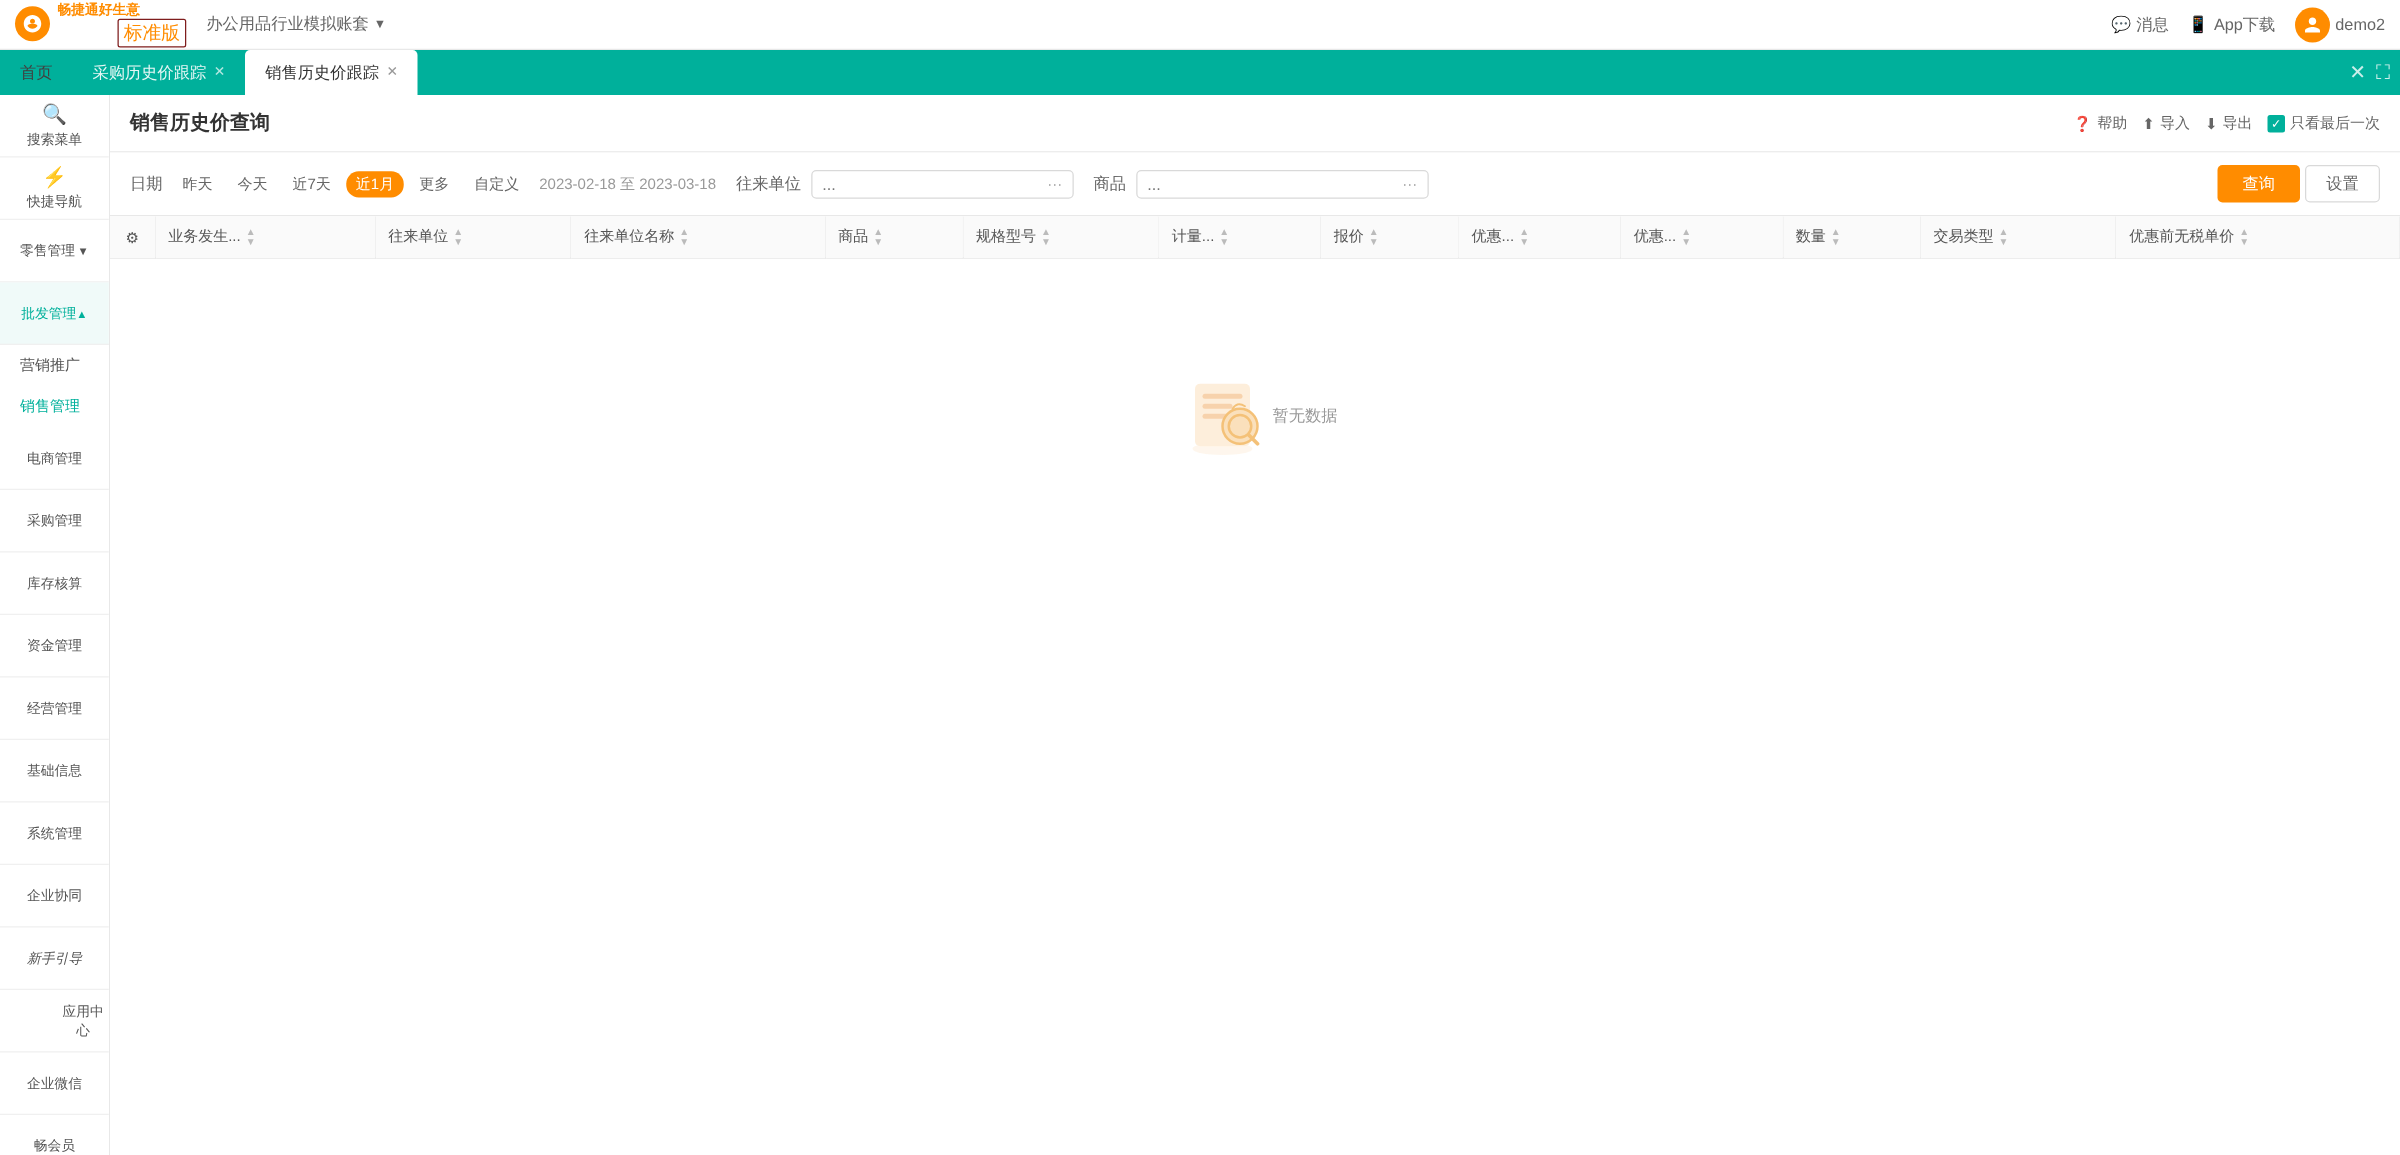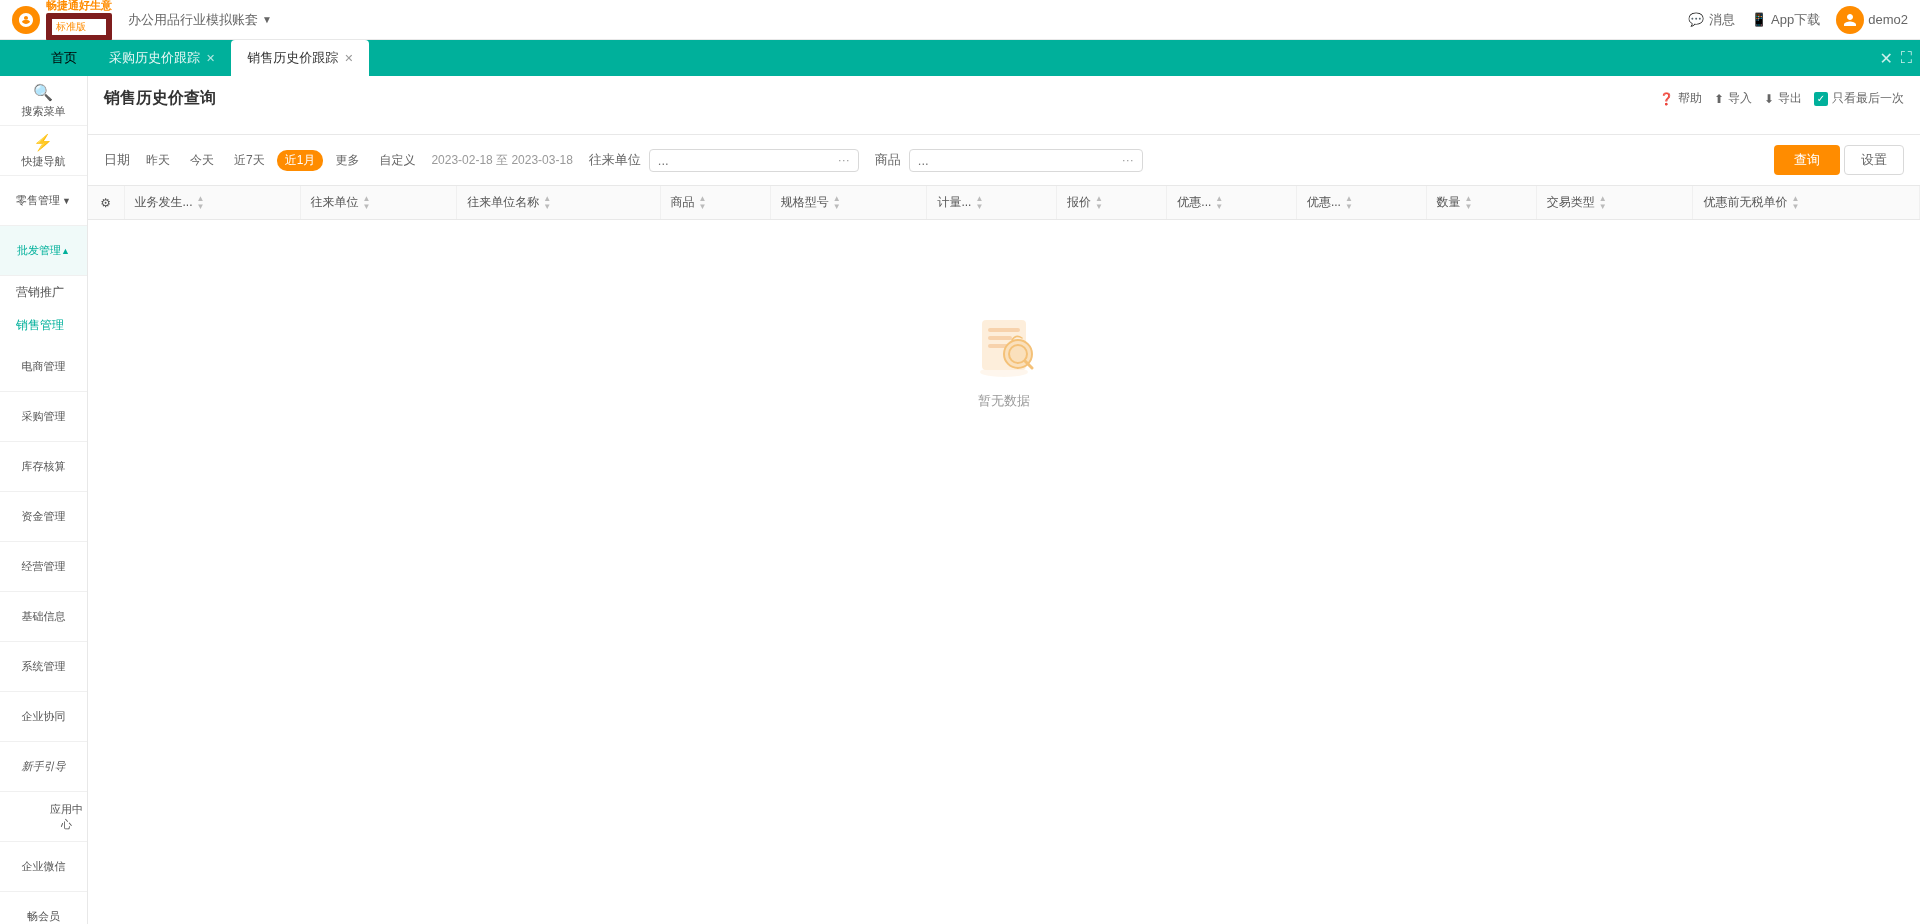--- a/index.html
+++ b/index.html
@@ -38,25 +38,26 @@
       font-size: 12px;
       font-weight: bold;
     }
     .logo-text {
       font-size: 11px;
       color: #ff8c00;
       line-height: 1.3;
       font-weight: bold;
     }
     .label-tag {
-      font-size: 10px;
+      font-size: 15px;
       color: #ff8c00;
-      border: 6px solid #7f1d1d;
+      border: 1px solid #7f1d1d;
       padding: 1px 4px;
       border-radius: 2px;
+      margin-left: 48px;
     }
     .app-selector {
       display: flex;
       align-items: center;
       gap: 4px;
       color: #666;
       font-size: 13px;
       cursor: pointer;
       padding: 4px 8px;
       border-radius: 4px;
@@ -102,22 +103,21 @@
       padding: 0 16px;
       font-size: 13px;
       cursor: pointer;
       position: relative;
       gap: 6px;
       color: rgba(255,255,255,0.85);
       white-space: nowrap;
     }
     .tab.home {
       background: transparent;
-      color: #000000;
-      margin-left: 35px;
+      color: #404040;
     }
     .tab.active {
       background: #fff;
       color: #333;
       border-radius: 4px 4px 0 0;
     }
     .tab.inactive {
       color: rgba(255,255,255,0.9);
     }
     .tab-close {
@@ -193,21 +193,21 @@
     
     .page-header {
       background: #fff;
       padding: 12px 16px 0 16px;
       border-bottom: 1px solid #e8e8e8;
     }
     .page-title-row {
       display: flex;
       align-items: center;
       justify-content: space-between;
-      margin-bottom: 25px;
+      margin-bottom: 12px;
     }
     .page-title {
       font-size: 16px;
       font-weight: bold;
       color: #333;
     }
     .page-actions {
       display: flex;
       align-items: center;
       gap: 12px;
@@ -370,21 +370,21 @@
       line-height: 1;
     }
     .gear-col {
       width: 36px;
       text-align: center;
     }
 
     
     .empty-state {
       display: flex;
-      flex-direction: column;
+      flex-direction: row;
       align-items: center;
       justify-content: center;
       padding: 80px 0;
       color: #999;
       font-size: 13px;
     }
     .empty-icon {
       width: 80px;
       height: 80px;
       margin-bottom: 12px;

